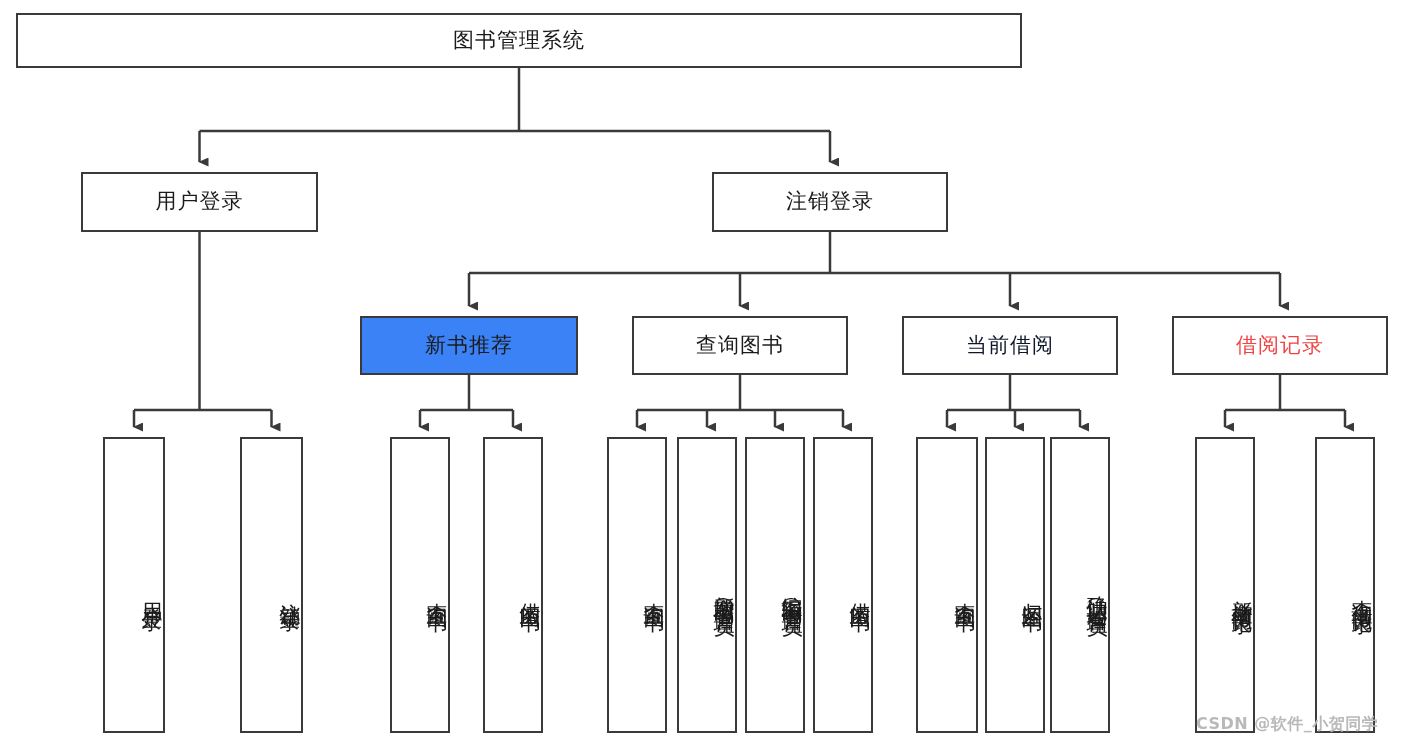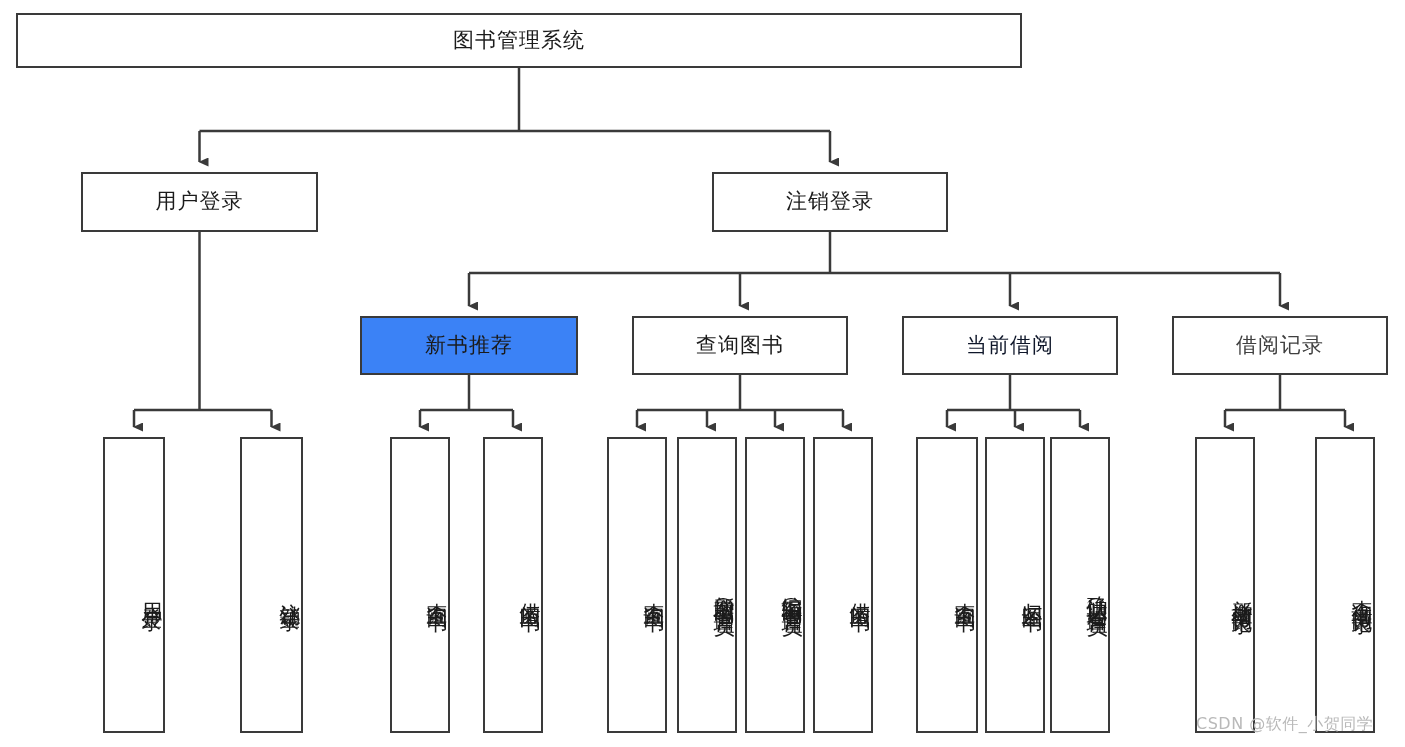--- a/index.html
+++ b/index.html
@@ -59,20 +59,21 @@
     writing-mode: vertical-rl;
     text-orientation: upright;
   }
   .watermark {
     position: absolute;
     font-size: 16px;
     color: #b9b9b9;
     letter-spacing: 0.5px;
     white-space: nowrap;
     user-select: none;
+    font-weight: bold;
   }
 </style>
 </head>
 <body>
 
 <div id="canvas">
 
   <svg class="wires" viewBox="0 0 1405 747" xmlns="http://www.w3.org/2000/svg">
     <defs>
       <marker id="arrowhead" markerWidth="9" markerHeight="10" refX="4.5" refY="9" orient="auto" markerUnits="userSpaceOnUse">
@@ -128,21 +129,21 @@
       </div>
       <div class="node horizontal" style="left: 360px; top: 316px; width: 218px; height: 59px; border-color: rgb(58, 58, 58); background: #3b82f6; color: rgb(27, 27, 27);">
         <span class="node-label">新书推荐</span>
       </div>
       <div class="node horizontal" style="left: 632px; top: 316px; width: 216px; height: 59px; border-color: rgb(58, 58, 58); background: rgb(255, 255, 255); color: rgb(27, 27, 27);">
         <span class="node-label">查询图书</span>
       </div>
       <div class="node horizontal" style="left: 902px; top: 316px; width: 216px; height: 59px; border-color: rgb(58, 58, 58); background: rgb(255, 255, 255); color: #0f172a;">
         <span class="node-label">当前借阅</span>
       </div>
-      <div class="node horizontal" style="left: 1172px; top: 316px; width: 216px; height: 59px; border-color: rgb(58, 58, 58); background: rgb(255, 255, 255); color: #404040;">
+      <div class="node horizontal" style="left: 1172px; top: 316px; width: 216px; height: 59px; border-color: rgb(58, 58, 58); background: rgb(255, 255, 255); color: #ef4444;">
         <span class="node-label">借阅记录</span>
       </div>
       <div class="node vertical" style="left: 103px; top: 437px; width: 62px; height: 296px; border-color: rgb(58, 58, 58); background: rgb(255, 255, 255); color: rgb(27, 27, 27);">
         <span class="node-label">用户登录</span>
       </div>
       <div class="node vertical" style="left: 240px; top: 437px; width: 63px; height: 296px; border-color: rgb(58, 58, 58); background: rgb(255, 255, 255); color: rgb(27, 27, 27);">
         <span class="node-label">注销登录</span>
       </div>
       <div class="node vertical" style="left: 390px; top: 437px; width: 60px; height: 296px; border-color: rgb(58, 58, 58); background: rgb(255, 255, 255); color: rgb(27, 27, 27);">
         <span class="node-label">查询图书</span>

